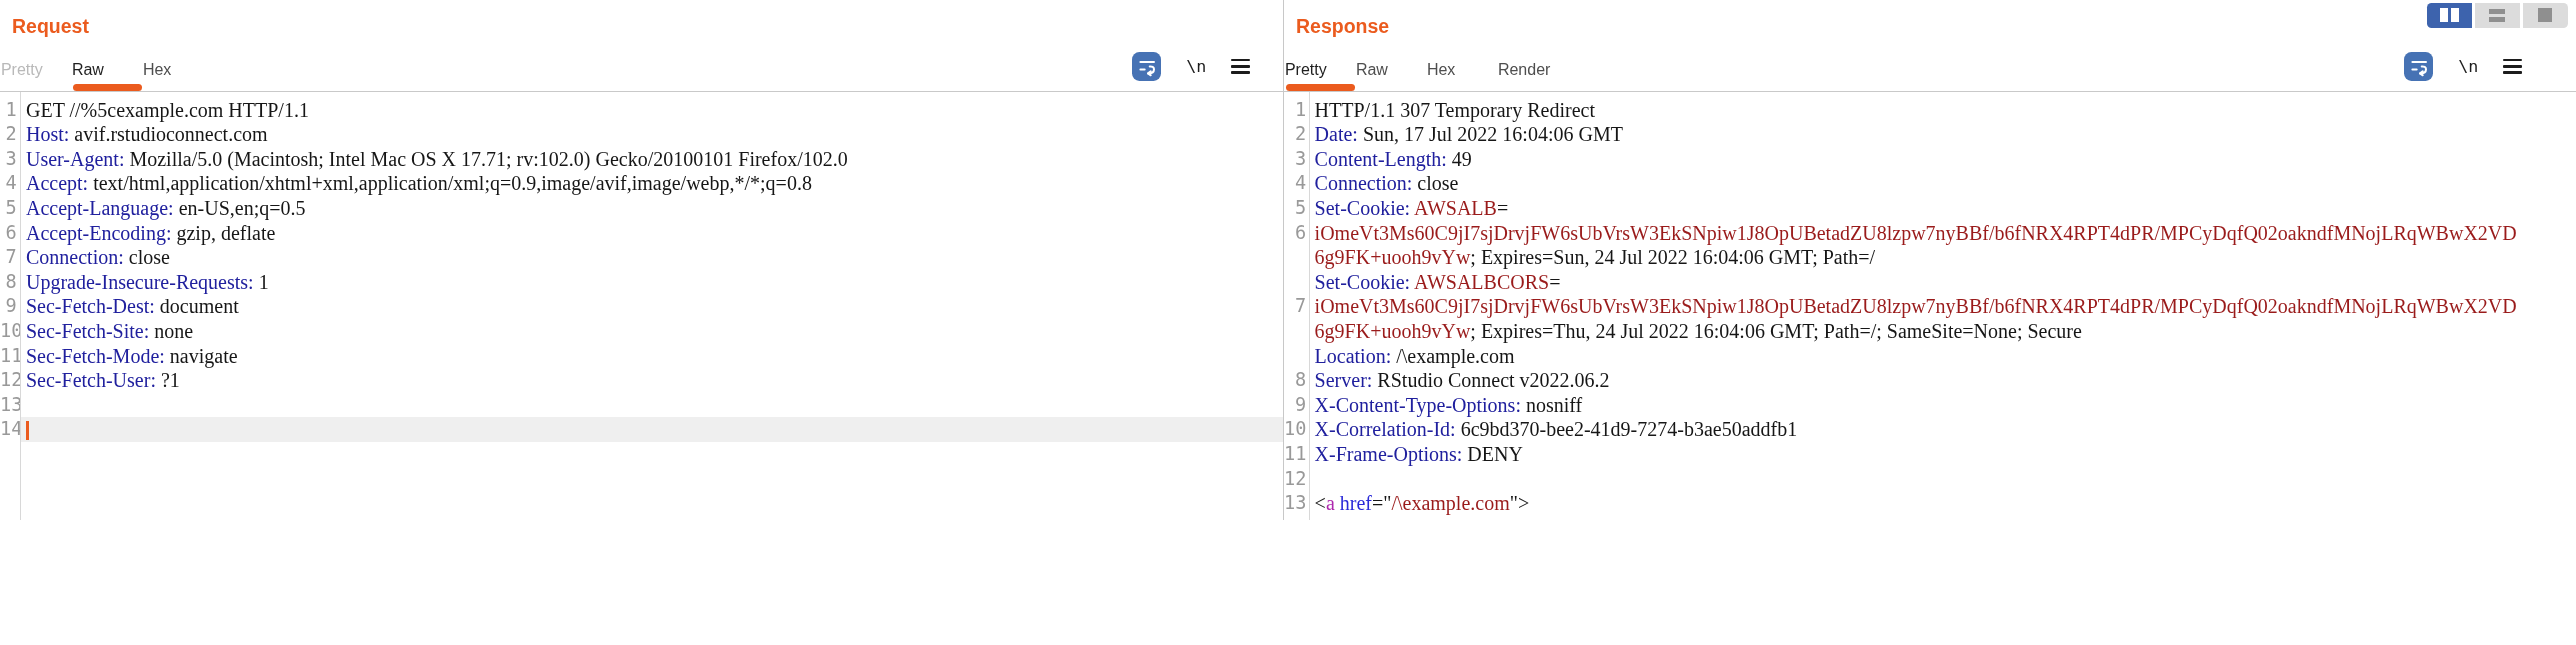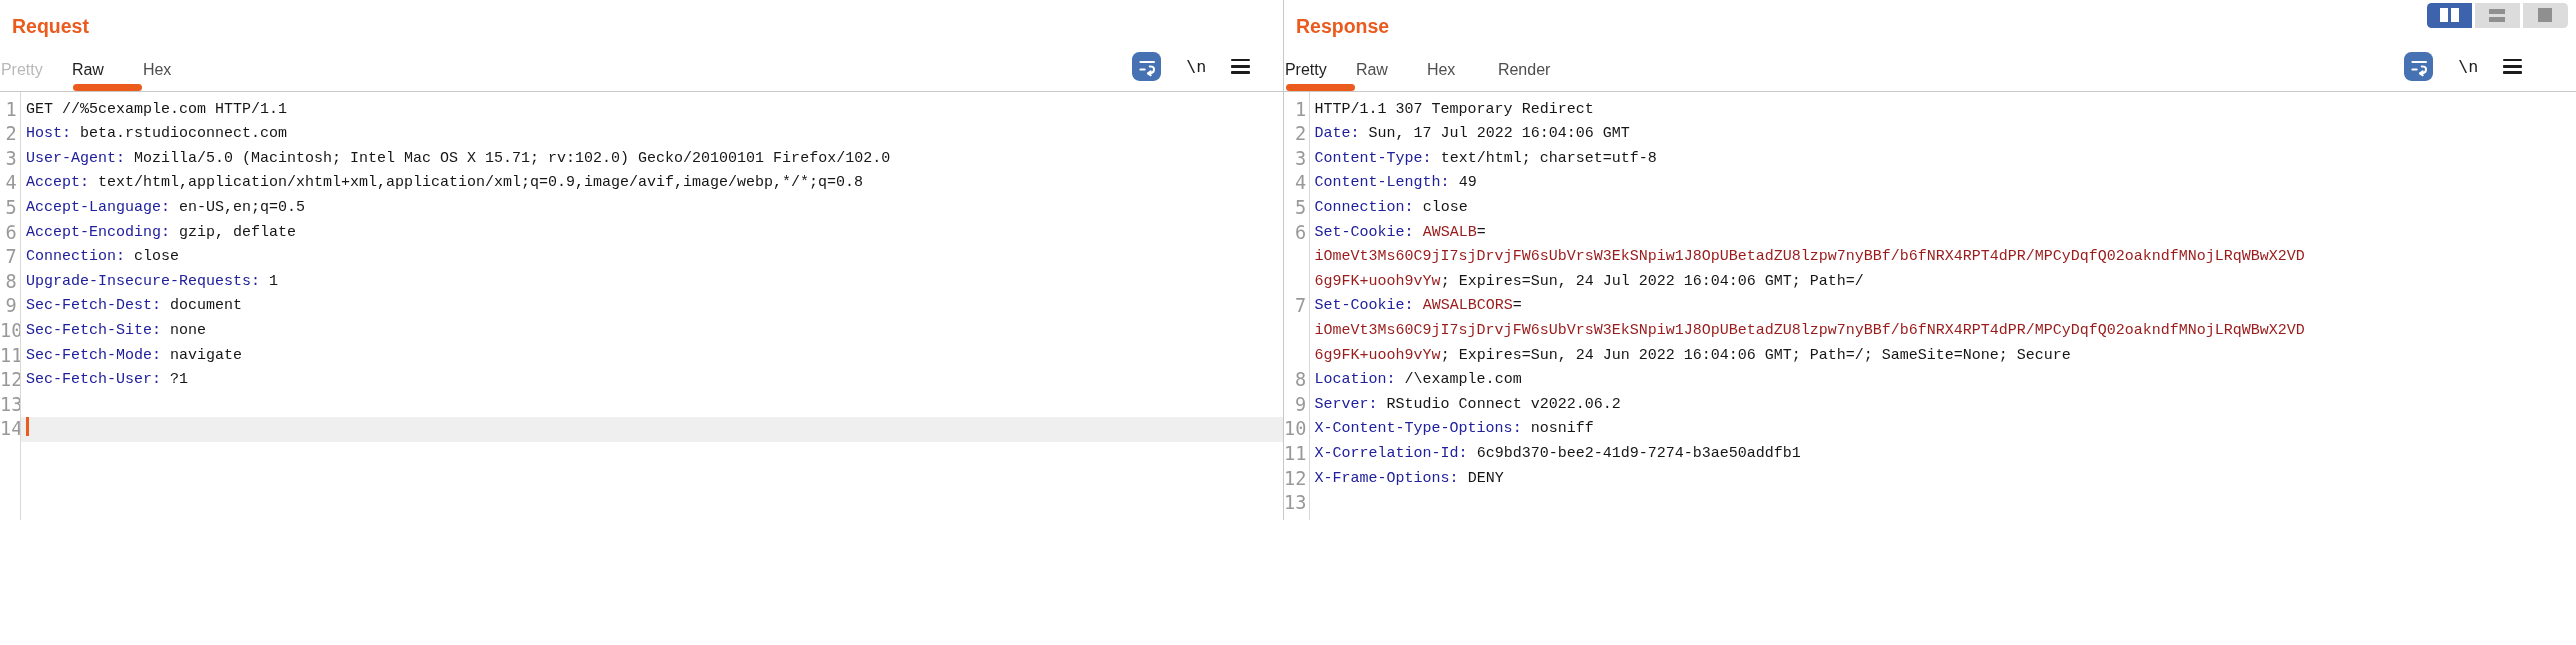--- a/index.html
+++ b/index.html
@@ -29,21 +29,21 @@
   .menu-btn{display:flex;flex-direction:column;gap:3.7px;cursor:pointer;}
   .menu-btn i{display:block;width:18.6px;height:2.4px;background:#1C1C1C;border-radius:0.9px;}
   .body-area{position:absolute;top:92px;bottom:0;left:0;right:0;display:flex;overflow:hidden;}
   .gutter{flex:none;width:20.4px;border-right:0.9px solid #D8D8D8;padding-top:5.6px;}
   .response .gutter{width:25px;}
   .gut-row{height:24.6px;line-height:24.6px;text-align:right;padding-right:3.7px;overflow:hidden;
            font-family:"DejaVu Sans Mono",monospace;font-size:18.6px;color:var(--gut);}
   .response .gut-row{padding-right:2.8px;}
   .code{flex:1;padding-top:5.6px;overflow:hidden;}
   .code-row{height:24.6px;line-height:24.6px;white-space:pre;padding-left:4.6px;
-            font-family:Liberation Mono, monospace;font-size:15px;color:var(--txt);}
+            font-family:Liberation Serif, serif;font-size:20px;color:var(--txt);}
   .code-row.hl{background:var(--hl);}
   .seg-n{color:var(--hname);}
   .seg-ck,.seg-val{color:var(--cookie);}
   .seg-tag{color:var(--tag);}
   .seg-attr{color:var(--attr);}
   .caret{display:inline-block;width:2.8px;height:18.6px;background:var(--accent);vertical-align:-3.7px;}
   .layout-switcher{position:absolute;top:2.8px;right:8.4px;display:flex;gap:2.8px;z-index:5;}
   .ls-btn{width:45px;height:25px;background:#DCDCDC;display:flex;align-items:center;justify-content:center;gap:2.8px;cursor:pointer;}
   .ls-btn:first-child{border-radius:4.6px 0 0 4.6px;}
   .ls-btn:last-child{border-radius:0 4.6px 4.6px 0;}
@@ -116,22 +116,22 @@
           <div class="gut-row">8</div>
           <div class="gut-row">9</div>
           <div class="gut-row">10</div>
           <div class="gut-row">11</div>
           <div class="gut-row">12</div>
           <div class="gut-row">13</div>
           <div class="gut-row">14</div>
         </div>
       <div class="code">
           <div class="code-row"><span class="seg-t">GET //%5cexample.com HTTP/1.1</span></div>
-          <div class="code-row"><span class="seg-n">Host:</span><span class="seg-t"> beta.rstudioconnect.com</span></div>
-          <div class="code-row"><span class="seg-n">User-Agent:</span><span class="seg-t"> Mozilla/5.0 (Macintosh; Intel Mac OS X 15.71; rv:102.0) Gecko/20100101 Firefox/102.0</span></div>
+          <div class="code-row"><span class="seg-n">Host:</span><span class="seg-t"> avif.rstudioconnect.com</span></div>
+          <div class="code-row"><span class="seg-n">User-Agent:</span><span class="seg-t"> Mozilla/5.0 (Macintosh; Intel Mac OS X 17.71; rv:102.0) Gecko/20100101 Firefox/102.0</span></div>
           <div class="code-row"><span class="seg-n">Accept:</span><span class="seg-t"> text/html,application/xhtml+xml,application/xml;q=0.9,image/avif,image/webp,*/*;q=0.8</span></div>
           <div class="code-row"><span class="seg-n">Accept-Language:</span><span class="seg-t"> en-US,en;q=0.5</span></div>
           <div class="code-row"><span class="seg-n">Accept-Encoding:</span><span class="seg-t"> gzip, deflate</span></div>
           <div class="code-row"><span class="seg-n">Connection:</span><span class="seg-t"> close</span></div>
           <div class="code-row"><span class="seg-n">Upgrade-Insecure-Requests:</span><span class="seg-t"> 1</span></div>
           <div class="code-row"><span class="seg-n">Sec-Fetch-Dest:</span><span class="seg-t"> document</span></div>
           <div class="code-row"><span class="seg-n">Sec-Fetch-Site:</span><span class="seg-t"> none</span></div>
           <div class="code-row"><span class="seg-n">Sec-Fetch-Mode:</span><span class="seg-t"> navigate</span></div>
           <div class="code-row"><span class="seg-n">Sec-Fetch-User:</span><span class="seg-t"> ?1</span></div>
           <div class="code-row"></div>
@@ -197,29 +197,28 @@
           <div class="gut-row">14</div>
           <div class="gut-row"></div>
           <div class="gut-row"></div>
           <div class="gut-row"></div>
           <div class="gut-row">5</div>
           <div class="gut-row">16</div>
         </div>
       <div class="code">
           <div class="code-row"><span class="seg-t">HTTP/1.1 307 Temporary Redirect</span></div>
           <div class="code-row"><span class="seg-n">Date:</span><span class="seg-t"> Sun, 17 Jul 2022 16:04:06 GMT</span></div>
-          <div class="code-row"><span class="seg-n">Content-Type:</span><span class="seg-t"> text/html; charset=utf-8</span></div>
           <div class="code-row"><span class="seg-n">Content-Length:</span><span class="seg-t"> 49</span></div>
           <div class="code-row"><span class="seg-n">Connection:</span><span class="seg-t"> close</span></div>
           <div class="code-row"><span class="seg-n">Set-Cookie:</span><span class="seg-t"> </span><span class="seg-ck">AWSALB</span><span class="seg-t">=</span></div>
           <div class="code-row"><span class="seg-ck">iOmeVt3Ms60C9jI7sjDrvjFW6sUbVrsW3EkSNpiw1J8OpUBetadZU8lzpw7nyBBf/b6fNRX4RPT4dPR/MPCyDqfQ02oakndfMNojLRqWBwX2VD</span></div>
           <div class="code-row"><span class="seg-ck">6g9FK+uooh9vYw</span><span class="seg-t">; Expires=Sun, 24 Jul 2022 16:04:06 GMT; Path=/</span></div>
           <div class="code-row"><span class="seg-n">Set-Cookie:</span><span class="seg-t"> </span><span class="seg-ck">AWSALBCORS</span><span class="seg-t">=</span></div>
           <div class="code-row"><span class="seg-ck">iOmeVt3Ms60C9jI7sjDrvjFW6sUbVrsW3EkSNpiw1J8OpUBetadZU8lzpw7nyBBf/b6fNRX4RPT4dPR/MPCyDqfQ02oakndfMNojLRqWBwX2VD</span></div>
-          <div class="code-row"><span class="seg-ck">6g9FK+uooh9vYw</span><span class="seg-t">; Expires=Sun, 24 Jun 2022 16:04:06 GMT; Path=/; SameSite=None; Secure</span></div>
+          <div class="code-row"><span class="seg-ck">6g9FK+uooh9vYw</span><span class="seg-t">; Expires=Thu, 24 Jul 2022 16:04:06 GMT; Path=/; SameSite=None; Secure</span></div>
           <div class="code-row"><span class="seg-n">Location:</span><span class="seg-t"> /\example.com</span></div>
           <div class="code-row"><span class="seg-n">Server:</span><span class="seg-t"> RStudio Connect v2022.06.2</span></div>
           <div class="code-row"><span class="seg-n">X-Content-Type-Options:</span><span class="seg-t"> nosniff</span></div>
           <div class="code-row"><span class="seg-n">X-Correlation-Id:</span><span class="seg-t"> 6c9bd370-bee2-41d9-7274-b3ae50addfb1</span></div>
           <div class="code-row"><span class="seg-n">X-Frame-Options:</span><span class="seg-t"> DENY</span></div>
           <div class="code-row"></div>
           <div class="code-row"><span class="seg-t">&lt;</span><span class="seg-tag">a</span><span class="seg-t"> </span><span class="seg-attr">href</span><span class="seg-t">="</span><span class="seg-val">/\example.com</span><span class="seg-t">"&gt;</span></div>
           <div class="code-row"><span class="seg-t">&lt;/</span><span class="seg-tag">a</span><span class="seg-t">&gt;</span></div>
           <div class="code-row"><span class="seg-t">.</span></div>
           <div class="code-row"></div>

